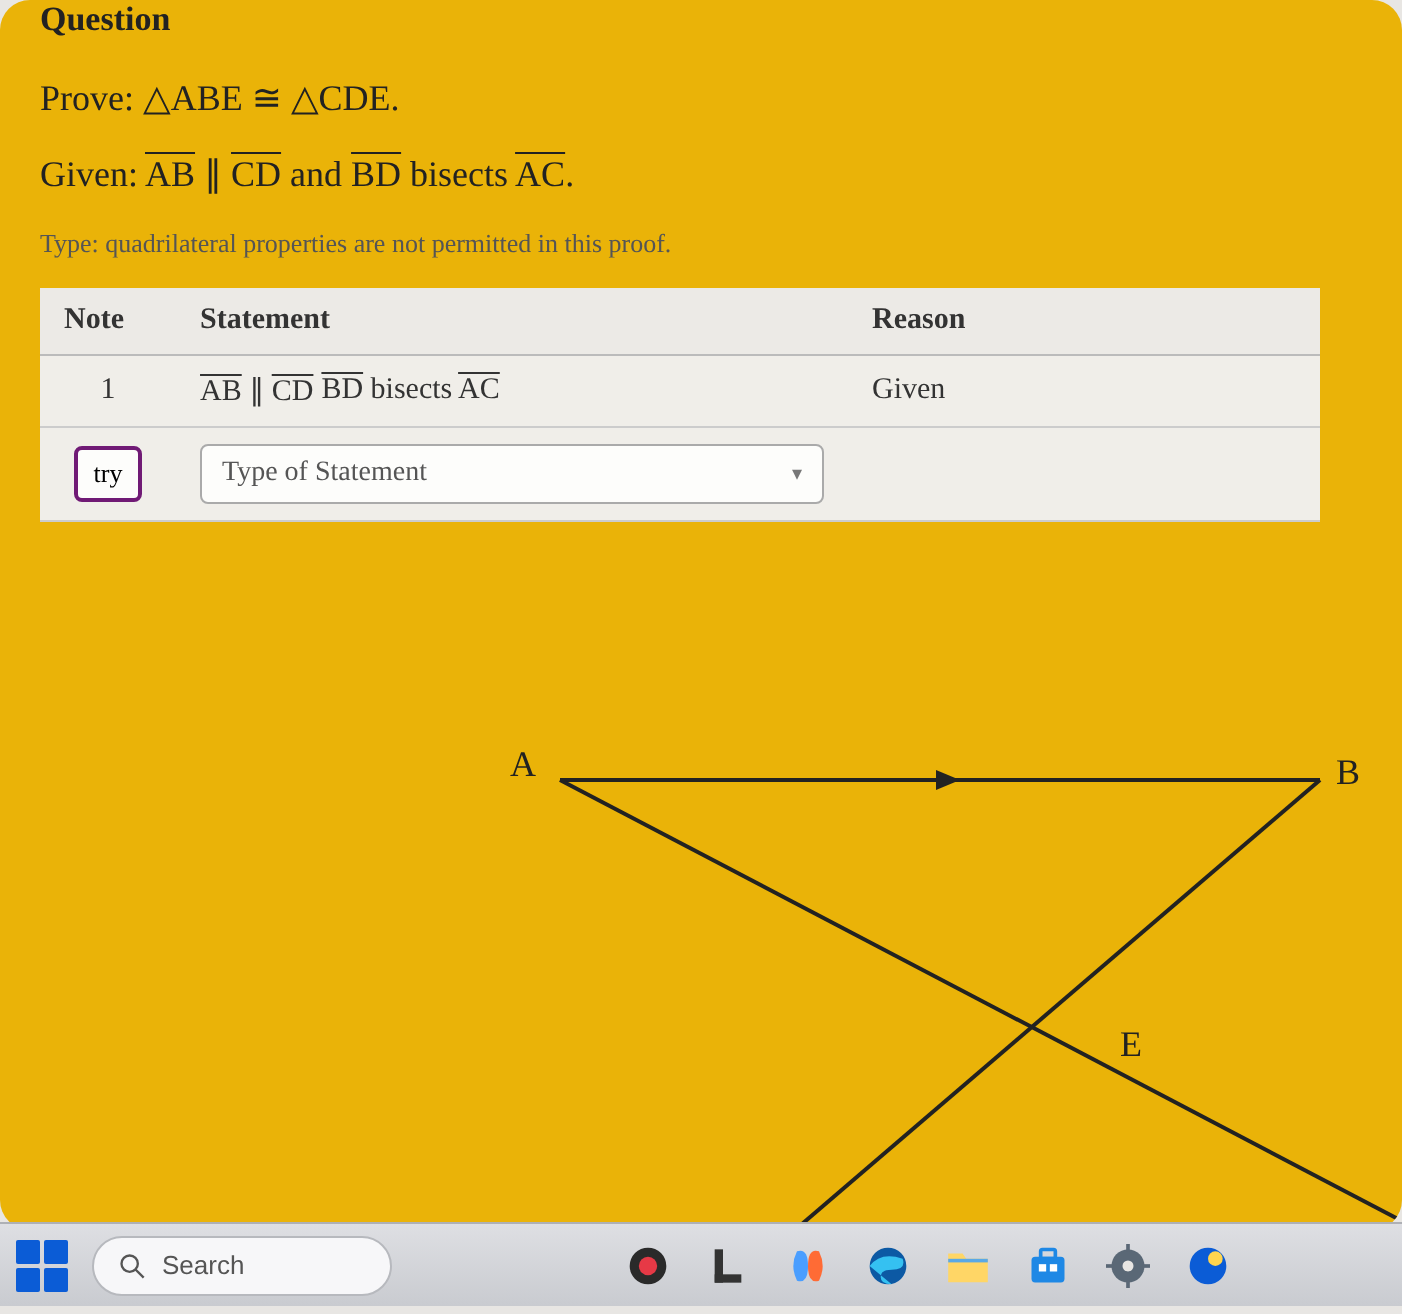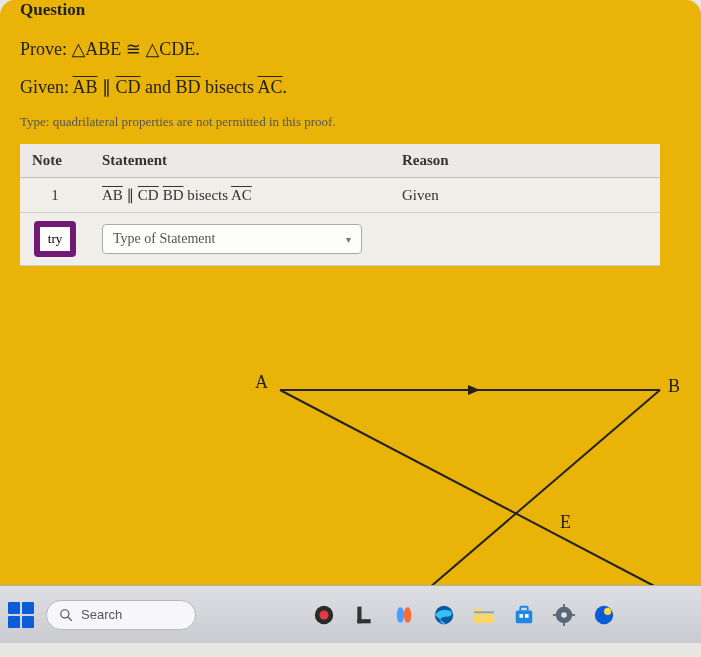--- a/index.html
+++ b/index.html
@@ -55,55 +55,55 @@
     border-bottom: 1px solid #ccc;
     background: #f0eee9;
     vertical-align: middle;
   }
   .step-col { width: 70px; text-align: center; }
   .stmt-col { width: 300px; text-align: center; }
   .reason-col { width: 270px; }
   .stmt-stack { display: flex; align-items: center; gap: 4px; }
   .try-btn {
     display: inline-block;
-    border: 6px solid #701a75;
+    border: 2px solid #701a75;
     border-radius: 4px;
     padding: 4px 8px;
     font-size: 13px;
     background: #fdfdfb;
     cursor: pointer;
     font-family: inherit;
   }
   .type-select {
     display: inline-flex;
     align-items: center;
     justify-content: space-between;
     border: 1px solid #aaa;
     border-radius: 4px;
     padding: 6px 10px;
     font-size: 14px;
     background: #fdfdfb;
-    width: 260px;
+    width: 312px;
     cursor: pointer;
     color: #555;
   }
   .caret { font-size: 10px; color: #777; }
   .diagram {
     position: absolute;
     left: 0;
     top: 370px;
     width: 701px;
     height: 260px;
   }
   .taskbar {
     position: absolute;
     left: 0;
-    bottom: 14px;
+    bottom: 4px;
     width: 701px;
-    height: 58px;
+    height: 42px;
     background: linear-gradient(#dedfe3, #c9cbd0);
     display: flex;
     align-items: center;
     padding: 0 8px;
     gap: 12px;
     border-top: 1px solid #aeb0b5;
   }
   .start {
     width: 26px; height: 26px;
     display: grid;

